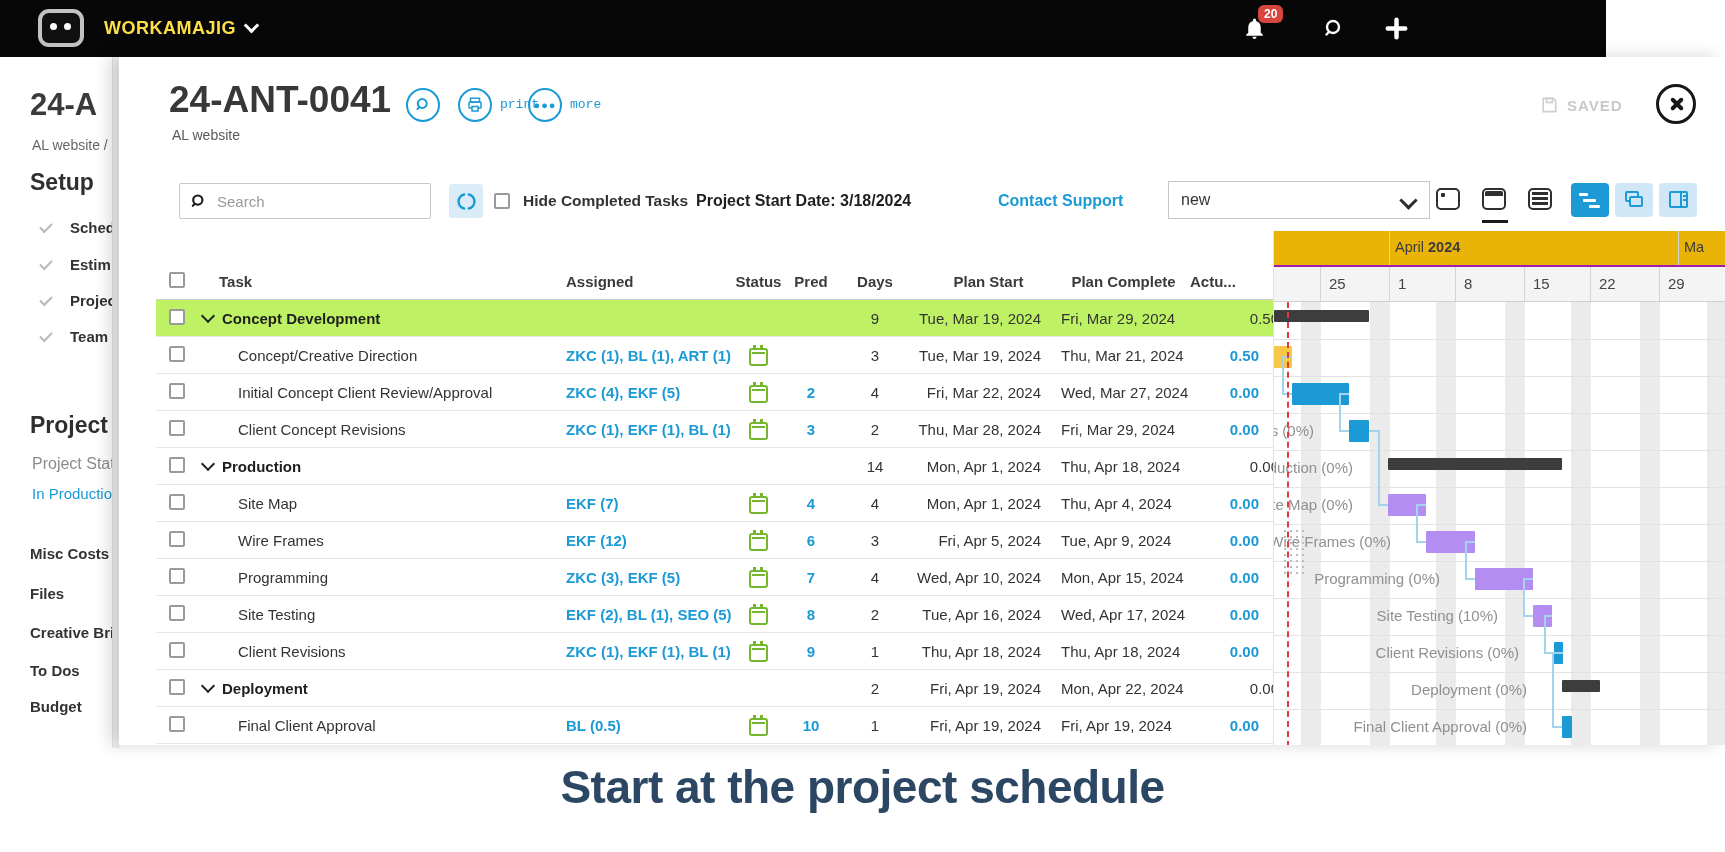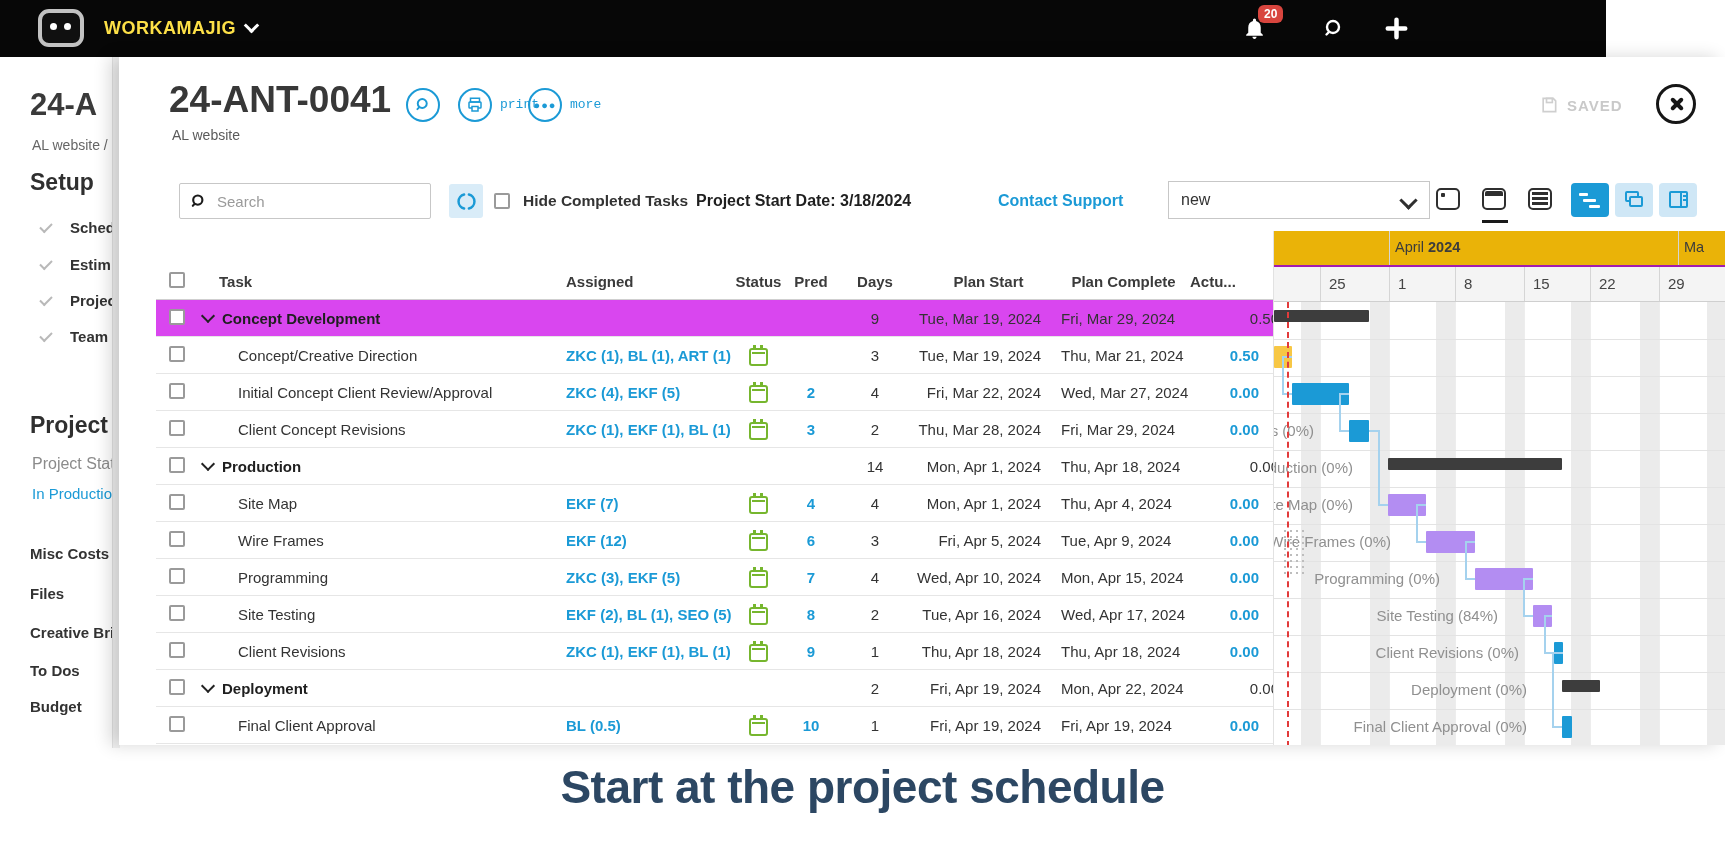--- a/index.html
+++ b/index.html
@@ -68,21 +68,21 @@
   .bluebtn{position:absolute;top:126px;width:38px;height:34px;border-radius:4px;}
   .bb-solid{background:#1b9ad6;} .bb-light{background:#cfe7f6;}
   .gglyph i{position:absolute;height:3px;border-radius:1px;background:#fff;}
   .lay{position:absolute;border:2px solid #1b9ad6;border-radius:2px;box-sizing:border-box;}
   
   .thead,.t-row{display:flex;align-items:center;width:1117px;}
   .thead{position:absolute;left:37px;top:206px;height:37px;font-weight:bold;color:#3b3b3b;font-size:15px;
          border-bottom:1px solid #cfcfcf;box-sizing:border-box;}
   .tbody{position:absolute;left:37px;top:243px;}
   .t-row{height:37px;border-bottom:1px solid #e6e6e6;box-sizing:border-box;font-size:15px;background:#fff;}
-  .t-row.sel{background:#d946ef;}
+  .t-row.sel{background:#bef264;}
   .c-check{width:30px;padding-left:13px;box-sizing:content-box;flex:none;width:17px;}
   .c-task{width:375px;flex:none;display:flex;align-items:center;}
   .c-assigned{width:180px;flex:none;padding-left:5px;box-sizing:border-box;color:#1b9ad6;font-weight:bold;white-space:nowrap;}
   .c-status{width:35px;flex:none;display:flex;justify-content:center;}
   .c-pred{width:70px;flex:none;text-align:center;color:#1b9ad6;font-weight:bold;}
   .c-days{width:70px;flex:none;text-align:center;padding-right:12px;box-sizing:border-box;}
   .c-ps{width:145px;flex:none;text-align:right;padding-right:20px;box-sizing:border-box;white-space:nowrap;}
   .c-pc{width:125px;flex:none;text-align:right;padding-right:18px;box-sizing:border-box;white-space:nowrap;}
   .c-act{width:87px;flex:none;text-align:right;padding-right:14px;box-sizing:border-box;overflow:hidden;white-space:nowrap;}
   .c-act.clip{padding-right:0;}
@@ -492,21 +492,21 @@
         <div class="g-label" style="left: -260px; top: 120px;">Client Concept Revisions (0%)</div>
         <div class="gbar" style="left: 75px; width: 20px; top: 118px; height: 22px; background: rgb(27, 154, 214);"></div>
         <div class="g-label" style="left: -221px; top: 157px;">Production (0%)</div>
         <div class="gbar" style="left: 114px; width: 174px; top: 156px; height: 12px; background: rgb(61, 61, 61);"></div>
         <div class="g-label" style="left: -221px; top: 194px;">Site Map (0%)</div>
         <div class="gbar" style="left: 114px; width: 38px; top: 192px; height: 22px; background: rgb(179, 141, 242);"></div>
         <div class="g-label" style="left: -183px; top: 231px;">Wire Frames (0%)</div>
         <div class="gbar" style="left: 152px; width: 49px; top: 229px; height: 22px; background: rgb(179, 141, 242);"></div>
         <div class="g-label" style="left: -134px; top: 268px;">Programming (0%)</div>
         <div class="gbar" style="left: 201px; width: 58px; top: 266px; height: 22px; background: rgb(179, 141, 242);"></div>
-        <div class="g-label" style="left: -76px; top: 305px;">Site Testing (84%)</div>
+        <div class="g-label" style="left: -76px; top: 305px;">Site Testing (10%)</div>
         <div class="gbar" style="left: 259px; width: 19px; top: 303px; height: 22px; background: rgb(179, 141, 242);"></div>
         <div class="g-label" style="left: -55px; top: 342px;">Client Revisions (0%)</div>
         <div class="gbar" style="left: 280px; width: 9px; top: 340px; height: 22px; background: rgb(27, 154, 214);"></div>
         <div class="g-label" style="left: -47px; top: 379px;">Deployment (0%)</div>
         <div class="gbar" style="left: 288px; width: 38px; top: 378px; height: 12px; background: rgb(61, 61, 61);"></div>
         <div class="g-label" style="left: -47px; top: 416px;">Final Client Approval (0%)</div>
         <div class="gbar" style="left: 288px; width: 10px; top: 414px; height: 22px; background: rgb(27, 154, 214);"></div>
         <div class="cseg" style="left: 8px; top: 54px; width: 10px; height: 2px;"></div>
         <div class="cseg" style="left: 8px; top: 54px; width: 2px; height: 39px;"></div>
         <div class="cseg" style="left: 8px; top: 91px; width: 10px; height: 2px;"></div>

